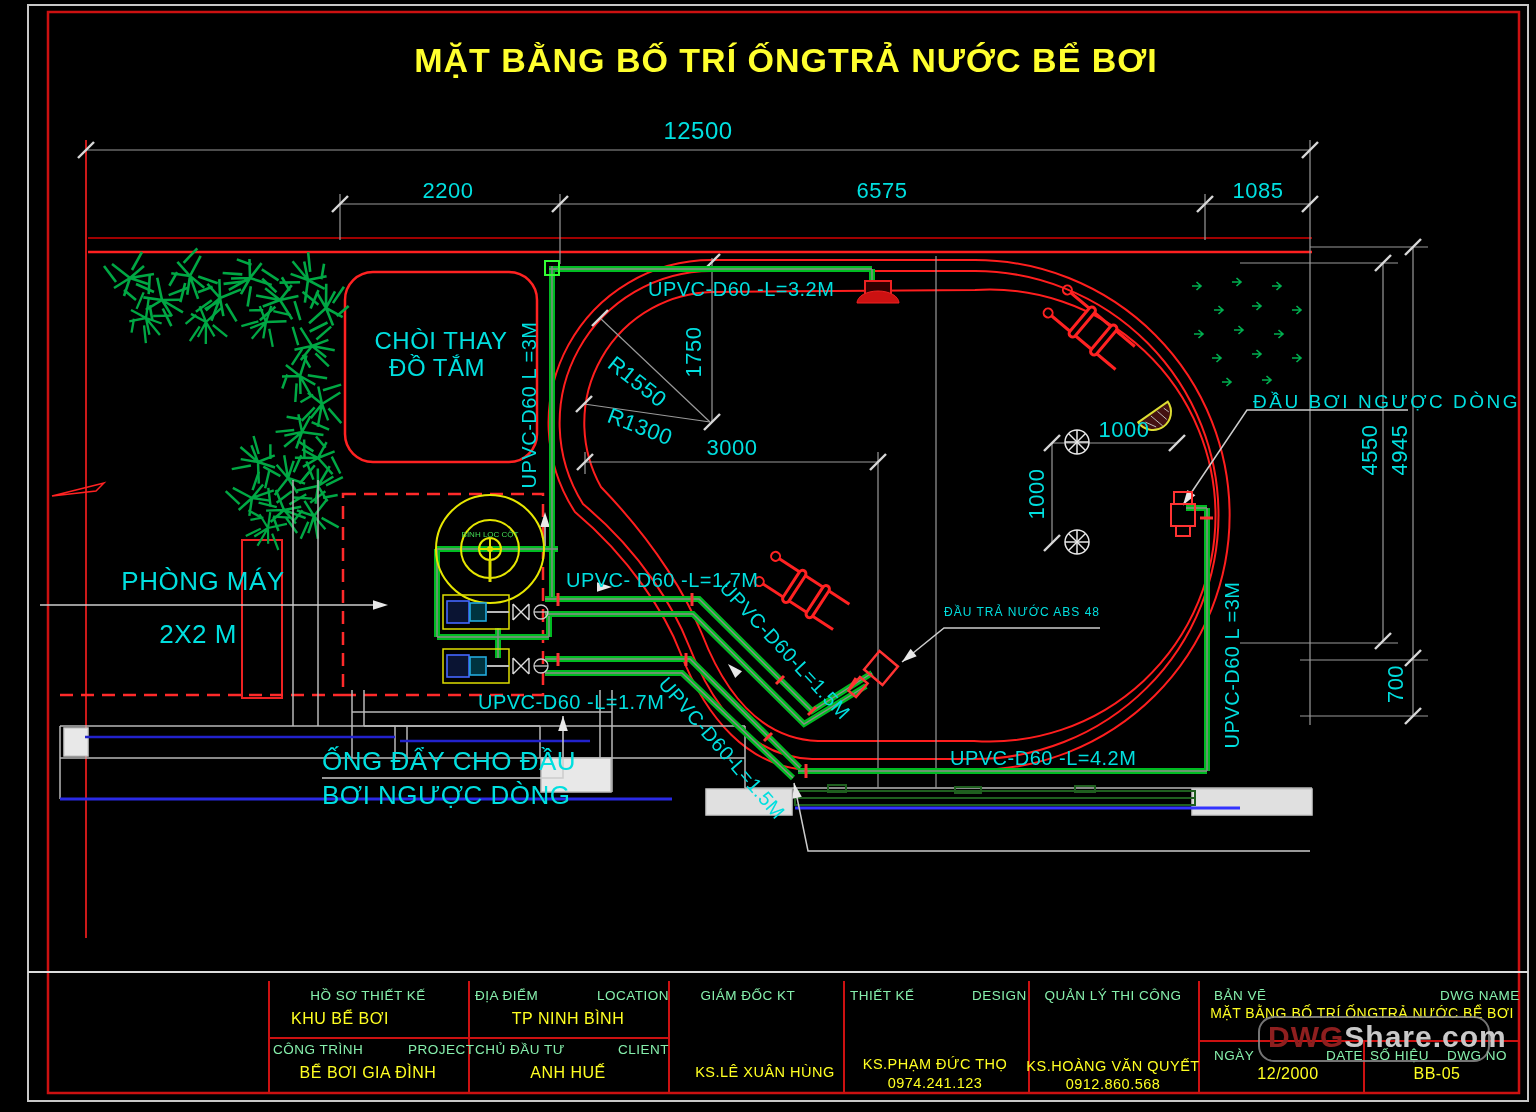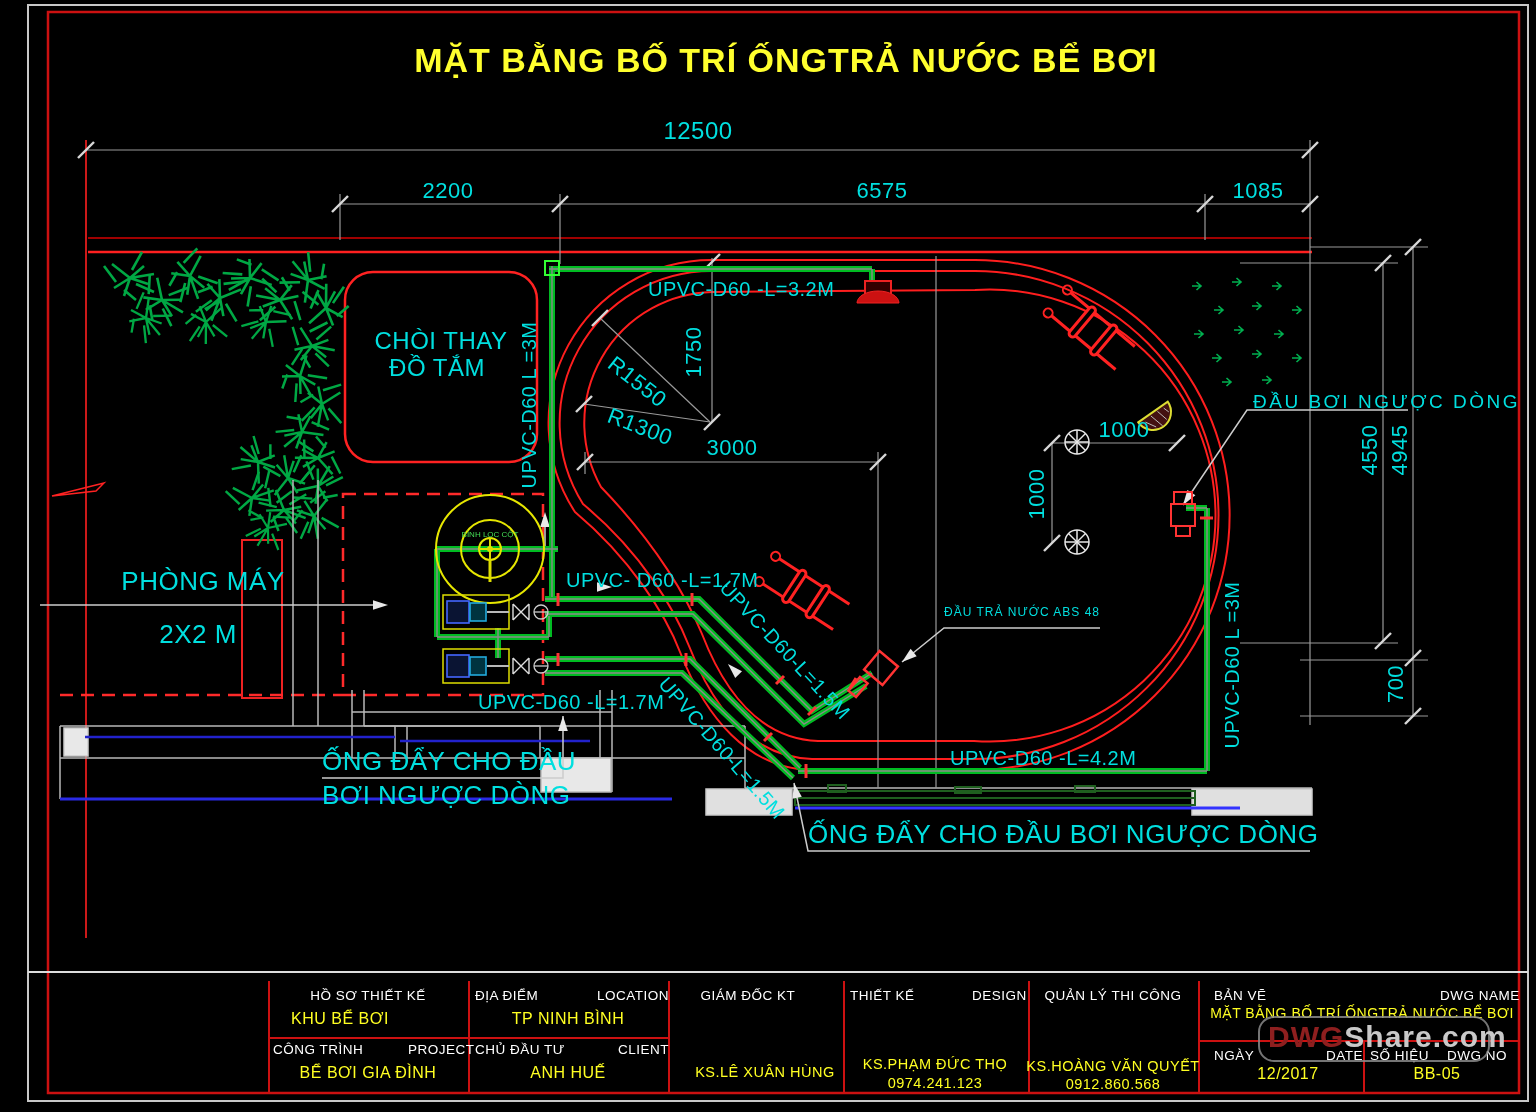--- a/index.html
+++ b/index.html
@@ -7,21 +7,21 @@
         font-family:"Liberation Sans",sans-serif;}
   #linework{position:absolute;left:0;top:0;}
   .lbl{position:absolute;white-space:nowrap;color:#00dfdf;line-height:1;
        transform:translate(-50%,-50%);letter-spacing:0.5px;}
   .tl{transform:none;}
   .v{transform:translate(-50%,-50%) rotate(-90deg);}
   .dim{font-size:22px;}
   .pipe{font-size:20px;}
   .big{font-size:26px;}
   .title{color:#ffff2e;font-size:34px;font-weight:bold;letter-spacing:1px;}
-  .tbl{color:#ffffff;font-size:13.5px;}
+  .tbl{color:#86efac;font-size:13.5px;}
   .tbv{color:#ffff22;font-size:16px;}
   .tbv2{color:#ffff22;font-size:14.5px;}
   .filterlbl{color:#44dd55;font-size:8px;letter-spacing:0;}
   .wm{position:absolute;font-size:30px;font-weight:bold;letter-spacing:1px;}
   .wm .p1{color:#8e1f1f;}
   .wm .p2{color:#c9c9c9;}
   .wmbox{position:absolute;border:2px solid #8a8a8a;border-radius:16px;opacity:.85;}
 </style>
 </head>
 <body>
@@ -338,21 +338,20 @@
 
 <div class="lbl" style="left:441px;top:341px;font-size:24px;">CHÒI THAY</div>
 <div class="lbl" style="left:437px;top:368px;font-size:24px;">ĐỒ TẮM</div>
 <div class="lbl big" style="left:203px;top:581px;">PHÒNG MÁY</div>
 <div class="lbl big" style="left:198px;top:634px;">2X2 M</div>
 <div class="lbl filterlbl" style="left:490px;top:535px;">BÌNH LỌC CỘT</div>
 <div class="lbl tl" style="left:1253px;top:392px;font-size:19px;letter-spacing:2.5px;">ĐẦU BƠI NGƯỢC DÒNG</div>
 <div class="lbl tl" style="left:944px;top:606px;font-size:12px;letter-spacing:1px;">ĐẦU TRẢ NƯỚC ABS 48</div>
 <div class="lbl tl" style="left:322px;top:748px;font-size:26px;">ỐNG ĐẨY CHO ĐẦU</div>
 <div class="lbl tl" style="left:322px;top:782px;font-size:26px;">BƠI NGƯỢC DÒNG</div>
-<div class="lbl tl" style="left:808px;top:821px;font-size:26px;">ỐNG ĐẨY CHO ĐẦU BƠI NGƯỢC DÒNG</div>
 
 <div>
   <div style="position:absolute;left:268px;top:981px;width:2px;height:112px;background:#cc1111;"></div>
   <div style="position:absolute;left:468px;top:981px;width:2px;height:112px;background:#cc1111;"></div>
   <div style="position:absolute;left:668px;top:981px;width:2px;height:112px;background:#cc1111;"></div>
   <div style="position:absolute;left:843px;top:981px;width:2px;height:112px;background:#cc1111;"></div>
   <div style="position:absolute;left:1028px;top:981px;width:2px;height:112px;background:#cc1111;"></div>
   <div style="position:absolute;left:1198px;top:981px;width:2px;height:112px;background:#cc1111;"></div>
   <div style="position:absolute;left:1363px;top:1040px;width:2px;height:53px;background:#cc1111;"></div>
   <div style="position:absolute;left:268px;top:1037px;width:402px;height:2px;background:#cc1111;"></div>
@@ -376,21 +375,21 @@
   <div class="lbl tbv2" style="left:935px;top:1064px;">KS.PHẠM ĐỨC THỌ</div>
   <div class="lbl tbv2" style="left:935px;top:1083px;">0974.241.123</div>
   <div class="lbl tbl" style="left:1113px;top:996px;">QUẢN LÝ THI CÔNG</div>
   <div class="lbl tbv2" style="left:1113px;top:1066px;">KS.HOÀNG VĂN QUYẾT</div>
   <div class="lbl tbv2" style="left:1113px;top:1084px;">0912.860.568</div>
   <div class="lbl tbl tl" style="left:1214px;top:989px;">BẢN VẼ</div>
   <div class="lbl tbl tl" style="left:1440px;top:989px;">DWG NAME</div>
   <div class="lbl tbv2" style="left:1362px;top:1013px;font-size:14px;">MẶT BẰNG  BỐ TRÍ ỐNGTRẢ NƯỚC BỂ BƠI</div>
   <div class="lbl tbl tl" style="left:1214px;top:1049px;">NGÀY</div>
   <div class="lbl tbl tl" style="left:1326px;top:1049px;">DATE</div>
-  <div class="lbl tbv" style="left:1288px;top:1074px;">12/2017</div>
+  <div class="lbl tbv" style="left:1288px;top:1074px;">12/2000</div>
   <div class="lbl tbl tl" style="left:1370px;top:1049px;">SỐ HIỆU</div>
   <div class="lbl tbl tl" style="left:1447px;top:1049px;">DWG NO</div>
   <div class="lbl tbv" style="left:1437px;top:1074px;">BB-05</div>
 </div>
 
 <div class="wmbox" style="left:1258px;top:1016px;width:228px;height:42px;"></div>
 <div class="wm" style="left:1268px;top:1020px;"><span class="p1">DWG</span><span class="p2">Share.com</span></div>
 
 </div>
 

